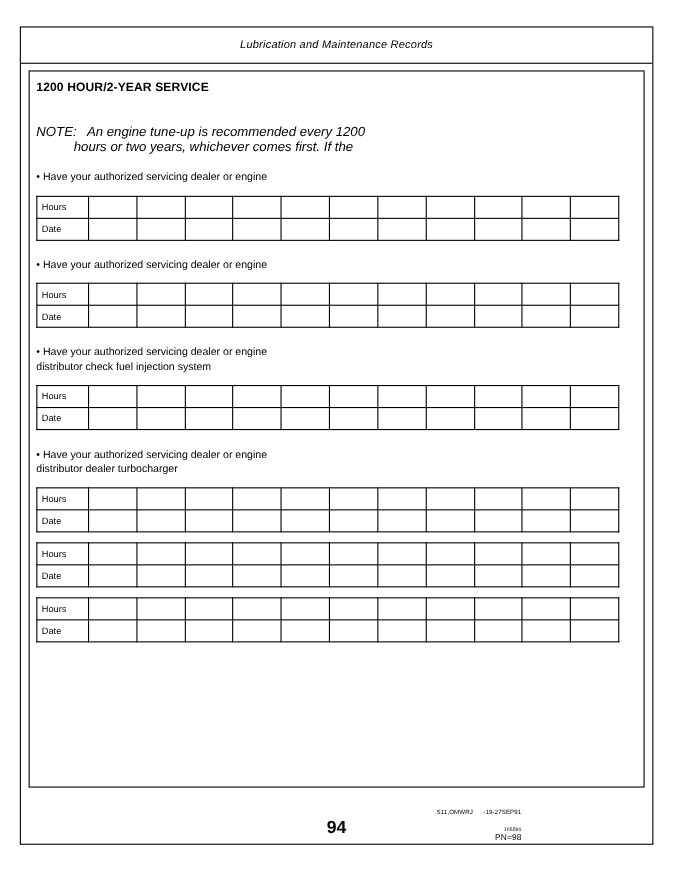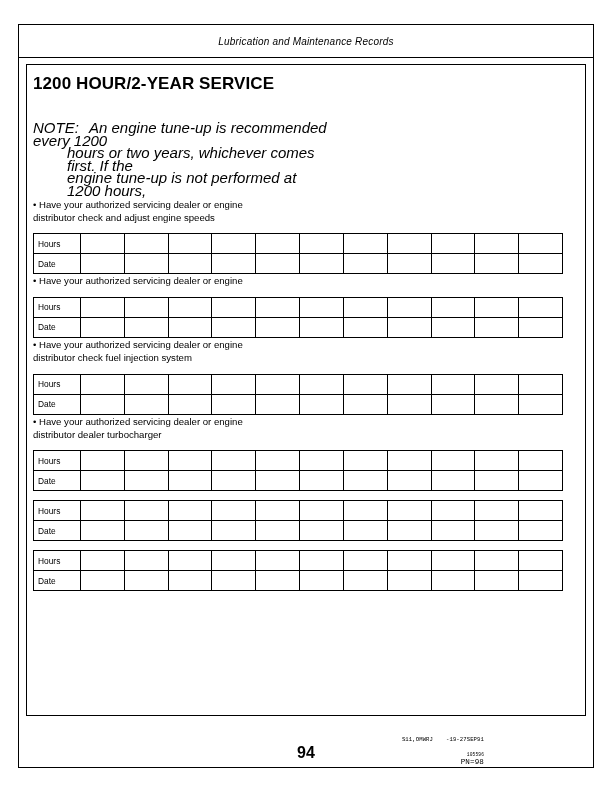--- a/index.html
+++ b/index.html
@@ -60,43 +60,44 @@
     border: 1px solid #000;
     box-sizing: border-box;
   }
   .inner {
     position: absolute;
     left: 33px;
     top: 70px;
     width: 546px;
   }
   .title {
-    font-size: 17px;
+    font-size: 11px;
     font-weight: bold;
     letter-spacing: 0.1px;
     margin: 0 0 12px 0;
     padding-top: 4px;
   }
   .note {
-    font-size: 15px;
+    font-size: 12px;
     font-style: italic;
     line-height: 12.6px;
     margin-top: 28px;
     width: 300px;
   }
   .note .note-label {
     font-style: italic;
   }
   .note-indent {
     display: block;
     padding-left: 34px;
   }
   .bullet-block {
     font-size: 9.6px;
     line-height: 13.4px;
+    margin-top: 16px;
     width: 300px;
   }
   .bullet-line { white-space: pre; }
 
   
   table.grid {
     border-collapse: collapse;
     table-layout: fixed;
     width: 530px;
     margin-top: 9px;
@@ -116,27 +117,26 @@
     position: absolute;
     left: 0;
     top: 744px;
     width: 612px;
     text-align: center;
     font-size: 16px;
     font-weight: bold;
   }
   .footer-right {
     position: absolute;
-    right: 16px;
+    right: 26px;
     top: 736px;
     width: 160px;
     text-align: right;
     font-size: 5.6px;
     letter-spacing: 0.1px;
-    font-family: Liberation Mono, monospace;
   }
   .footer-right .line2 {
     margin-top: 9px;
     font-size: 4.6px;
   }
   .footer-right .line3 {
     font-size: 7.6px;
     margin-top: 1px;
   }
   .sp { display: inline-block; width: 6px; }
@@ -154,26 +154,24 @@
   <div class="content-box"></div>
 
   <div class="inner">
 
     <div class="title">1200 HOUR/2-YEAR SERVICE</div>
 
     <div class="note">
       <span class="note-label">NOTE:</span>
       <span class="sp"></span><span>An engine tune-up is recommended every 1200</span>
       <span class="note-indent">hours or two years, whichever comes first. If the</span>
-      <span class="note-indent">engine tune-up is not performed at 1200 hours,</span>
     </div>
 
     <div class="bullet-block">
       <div class="bullet-line">• Have your authorized servicing dealer or engine</div>
-      <div class="bullet-line">distributor check and adjust engine speeds</div>
     </div>
     <table class="grid">
       <tbody>
           <tr>
         <td class="lbl">Hours</td>
         <td></td>
             <td></td>
         <td></td>
             <td></td>
         <td></td>

